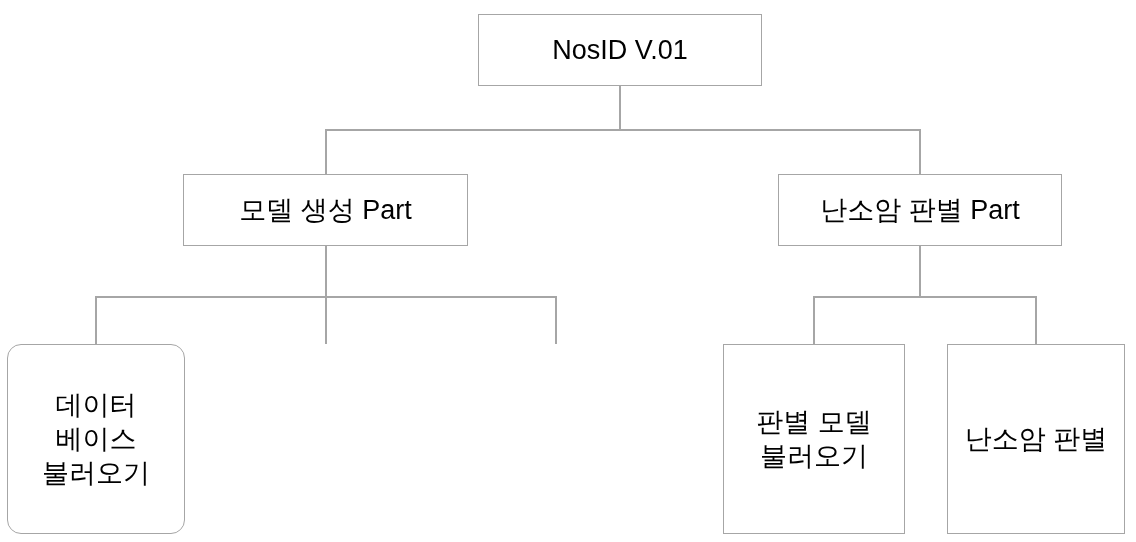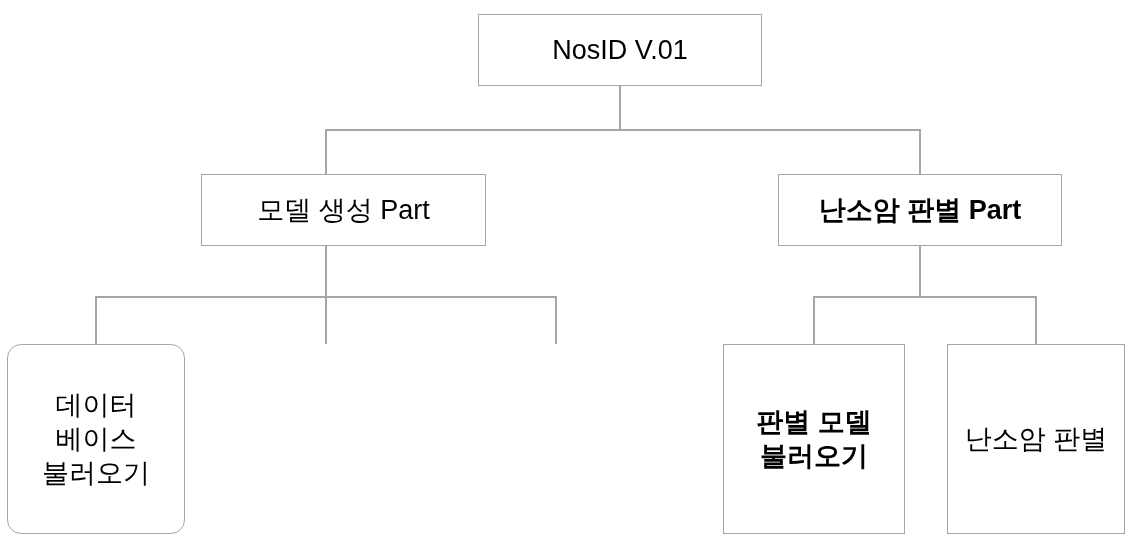--- a/index.html
+++ b/index.html
@@ -36,27 +36,27 @@
     white-space: pre-line;
     color: var(--text);
   }
   .connector {
     position: absolute;
     background: var(--connector);
   }
   
   .n-root  { left: 478px; top: 14px;  width: 284px; height: 72px; }
   
-  .n-left  { left: 201px; top: 174px; width: 285px; height: 72px; }
-  .n-right { left: 778px; top: 174px; width: 284px; height: 72px; font-weight: bold; }
+  .n-left  { left: 183px; top: 174px; width: 285px; height: 72px; }
+  .n-right { left: 778px; top: 174px; width: 284px; height: 72px; }
   
   .n-l1 { left: 7px;   top: 344px; width: 178px; height: 190px; border-radius: 14px; }
   .n-l2 { left: 238px; top: 344px; width: 182px; height: 190px; }
   .n-l3 { left: 466px; top: 344px; width: 179px; height: 190px; }
-  .n-r1 { left: 723px; top: 344px; width: 182px; height: 190px; font-weight: bold; }
+  .n-r1 { left: 723px; top: 344px; width: 182px; height: 190px; }
   .n-r2 { left: 947px; top: 344px; width: 178px; height: 190px; }
   
   .c-root-stem   { left: 619px; top: 86px;  width: 1.5px; height: 44px; }
   .c-l1-hbar     { left: 325px; top: 129px; width: 595px; height: 1.5px; }
   .c-drop-left   { left: 325px; top: 129px; width: 1.5px; height: 45px; }
   .c-drop-right  { left: 919px; top: 129px; width: 1.5px; height: 45px; }
   
   .c-lg-stem     { left: 325px; top: 246px; width: 1.5px; height: 98px; }
   .c-lg-hbar     { left: 95px;  top: 296px; width: 461px; height: 1.5px; }
   .c-lg-drop1    { left: 95px;  top: 296px; width: 1.5px; height: 48px; }

